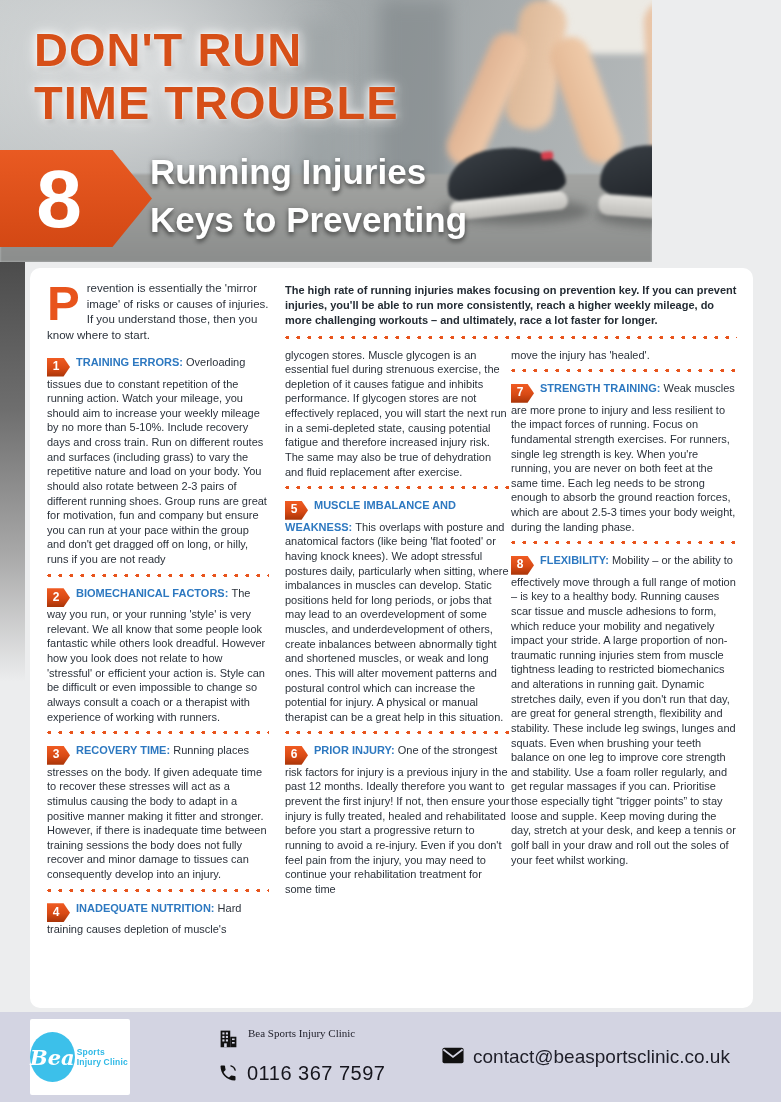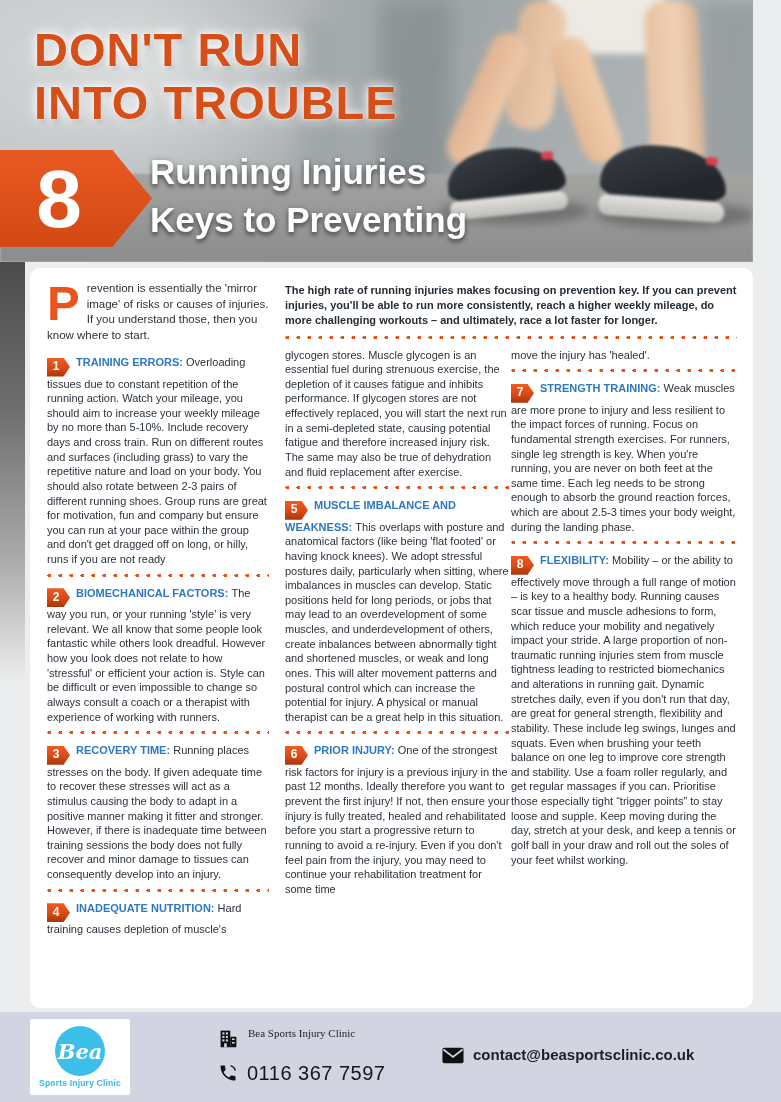--- a/index.html
+++ b/index.html
@@ -5,21 +5,21 @@
   * { box-sizing: border-box; }
   html,body { margin:0; padding:0; }
   body {
     width:781px; height:1102px; overflow:hidden; position:relative;
     background:#ecedee;
     font-family:"Liberation Sans", sans-serif;
     color:#2b323b;
   }
 
   
-  .hero { position:relative; width:753px; height:262px; overflow:hidden; background:linear-gradient(105deg,#c6cacb 0%,#aeb3b5 30%,#9ea4a6 55%,#b7bbbc 100%); }
+  .hero { position:relative; width:652px; height:262px; overflow:hidden; background:linear-gradient(105deg,#c6cacb 0%,#aeb3b5 30%,#9ea4a6 55%,#b7bbbc 100%); }
   .hero .glare { position:absolute; left:-60px; top:-80px; width:420px; height:300px; background:radial-gradient(closest-side,rgba(255,255,255,.5),rgba(255,255,255,0)); }
   .hero .bldg { position:absolute; filter:blur(9px); opacity:.55; }
   .b1 { left:380px; top:0; width:70px; height:200px; background:#7d8487; }
   .b2 { left:700px; top:0; width:90px; height:190px; background:#868d90; }
   .b3 { left:300px; top:20px; width:40px; height:170px; background:#9aa1a3; }
   .hero .ground { position:absolute; left:0; bottom:0; width:100%; height:88px; background:linear-gradient(#a3a4a2,#8b8d8c); filter:blur(1px); }
   .shape { position:absolute; filter:blur(3px); }
   .shorts { left:548px; top:-12px; width:118px; height:66px; background:#eceae4; border-radius:0 0 24px 24px; }
   .leg-right { left:648px; top:0; width:54px; height:200px; background:linear-gradient(90deg,#e7c2a4,#f0d0b4 60%,#d8b294); border-radius:22px; transform:rotate(-3deg); }
   .leg-left { left:512px; top:0; width:48px; height:130px; background:linear-gradient(90deg,#dcb898,#eccbad); border-radius:22px; transform:rotate(9deg); }
@@ -75,33 +75,33 @@
     color:#fff; font-weight:bold; font-size:12px; }
   .dots { height:5px; margin:6px 0 8px;
     background-image:radial-gradient(circle at 2.2px 2.5px,#e8541c 1.7px,rgba(0,0,0,0) 1.9px);
     background-size:11px 5px; background-repeat:repeat-x; }
   .section { margin-bottom:2px; }
   .cont { margin-bottom:2px; }
 
   
   .footer { position:absolute; left:0; bottom:0; width:781px; height:90px; background:#d3d4e2;
     display:flex; align-items:center; padding:0 18px 0 30px; }
-  .logo-card { width:100px; height:76px; background:#fff; border-radius:2px; display:flex; flex-direction:column;
+  .logo-card { width:100px; height:76px; background:#fff; border-radius:2px; display:flex; flex-direction:row;
     align-items:center; justify-content:center; gap:2px; flex:none; }
   .logo-circle { width:50px; height:50px; border-radius:50%; background:#3cc0ea; display:flex; align-items:center; justify-content:center; }
   .logo-circle span { font-family:"DejaVu Serif", serif; font-style:italic; font-weight:bold; color:#fff; font-size:21px; }
   .logo-sub { font-size:8.5px; font-weight:bold; color:#2fb9e6; letter-spacing:.2px; }
   .contact-a { margin-left:88px; width:190px; flex:none; }
   .contact-row { display:flex; align-items:flex-start; gap:9px; }
   .contact-row + .contact-row { margin-top:9px;text-align:right; }
   .c-icon { flex:none; margin-top:1px; }
   .clinic-name { font-size:11px; line-height:1.15; color:#1e1e28;font-family:Liberation Serif, serif; }
   .phone-num { font-size:20px; color:#15151d; letter-spacing:.5px; }
   .contact-b { margin-left:34px; }
-  .email-txt { font-size:15px; color:#1e1e28;font-weight:bold; }
+  .email-txt { font-size:19px; color:#1e1e28; }
   .web-txt { font-size:17.5px; color:#1e1e28; }
   .contact-b .contact-row + .contact-row { margin-top:16px; }
   a { color:inherit; text-decoration:none; }
 </style>
 </head>
 <body>
 
 <div>
 
   <header class="hero">
@@ -124,21 +124,21 @@
         <div class="tab"></div>
       </div>
       <div class="shoe shoe-r">
         <div class="shoe-body"></div>
           <div class="shoe-sole"></div>
         <div class="tab"></div>
       </div>
     </div>
     <div class="hero-title">
       <div>DON'T RUN</div>
-      <div>INTO TROUBLE</div>
+      <div>TIME TROUBLE</div>
     </div>
     <div class="ribbon-arrow">
       <span>8</span>
     </div>
     <div class="hero-sub">
       <div>Running Injuries</div>
       <div>Keys to Preventing</div>
     </div>
   </header>
 

